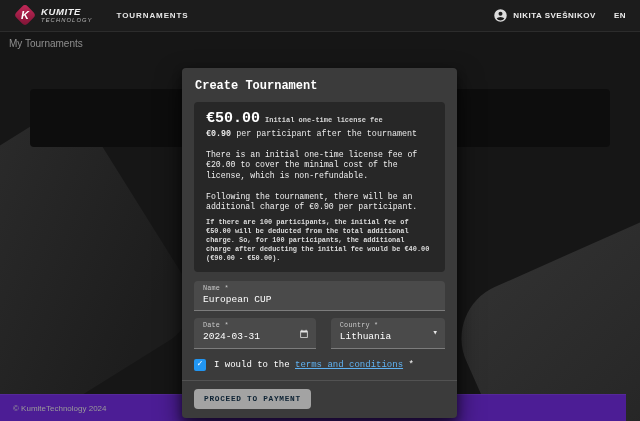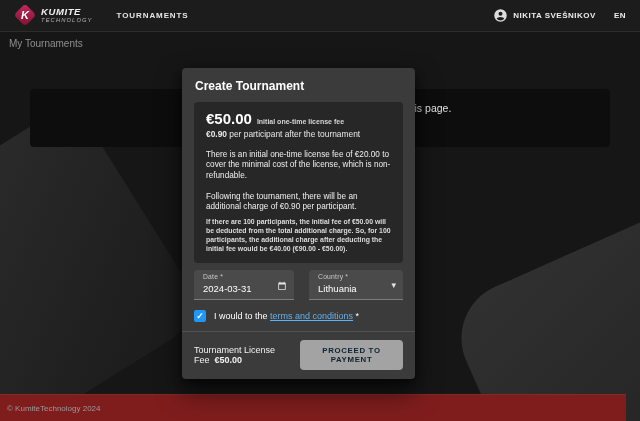--- a/index.html
+++ b/index.html
@@ -53,29 +53,30 @@
   
   .empty-panel {
     position:absolute; left:30px; top:89px; width:580px; height:58px;
     background:#0d0d0d; border-radius:4px; z-index:2;
     display:flex; justify-content:center; padding-top:13px;
     font-size:10.5px; color:#e3e3e3;
   }
   
   .page-footer {
     position:absolute; left:0; right:14px; bottom:0; height:27px;
-    background:#7f1d1d; border-top:1px solid rgba(255,255,255,0.05);
-    display:flex; align-items:center; padding:0 7px;
+    background:#4c1d95; border-top:1px solid rgba(255,255,255,0.05);
+    display:flex; align-items:center; padding:0 13px;
     font-size:8px; color:#9a9a9a; z-index:3;
   }
   
   .dialog {
-    position:absolute; left:182px; top:68px; width:233px; z-index:30;
+    position:absolute; left:182px; top:68px; width:275px; z-index:30;
     background:#3b3b3b; border-radius:4px;
     box-shadow:0 12px 26px rgba(0,0,0,0.6), 0 4px 10px rgba(0,0,0,0.45);
+    font-family:Liberation Mono, monospace;
   }
   .dialog-title { padding:11px 13px 9px; font-size:12px; font-weight:700; }
   .info-box { margin:0 12px; background:#272727; border-radius:4px; padding:9px 12px 9px; }
   .fee-line { display:flex; align-items:baseline; gap:5px; line-height:1; }
   .fee-amount { font-size:15px; font-weight:700; }
   .fee-label { font-size:7px; font-weight:700; color:#d6d6d6; }
   .per-line { margin-top:3px; font-size:8.4px; color:#e8e8e8; line-height:1.2; }
   .per-amount { font-weight:700; }
   .info-p { margin-top:11px; font-size:8.2px; line-height:1.25; color:#f0f0f0; }
   .info-p.p2 { }
@@ -157,20 +158,24 @@
       <span class="fee-label">Initial one-time license fee</span>
     </div>
     <div class="per-line">
       <span class="per-amount">€0.90</span><span> per participant after the tournament</span>
     </div>
     <p class="info-p">There is an initial one-time license fee of €20.00 to cover the minimal cost of the license, which is non-refundable.</p>
     <p class="info-p p2">Following the tournament, there will be an additional charge of €0.90 per participant.</p>
     <p class="info-p small">If there are 100 participants, the initial fee of €50.00 will be deducted from the total additional charge. So, for 100 participants, the additional charge after deducting the initial fee would be €40.00 (€90.00 - €50.00).</p>
   </div>
 
+  <div class="field name-field">
+    <div class="field-label">Name *</div>
+    <div class="field-value">European CUP</div>
+  </div>
 
   <div class="field-row">
     <div class="field date-field">
       <div class="field-label">Date *</div>
       <div class="field-value">2024-03-31</div>
       <span class="field-icon">
         <svg viewBox="0 0 24 24" width="10" height="10">
             <path fill="#e6e6e6" d="M19 4h-1V2h-2v2H8V2H6v2H5a2 2 0 0 0-2 2v14a2 2 0 0 0 2 2h14a2 2 0 0 0 2-2V6a2 2 0 0 0-2-2zm0 16H5V9h14v11z"></path>
           </svg>
       </span>
@@ -183,22 +188,19 @@
   </div>
 
   <div class="agree-row">
     <span class="checkbox">✓</span>
     <span><span>I would to the </span><a class="link">terms and conditions</a><span> *</span></span>
   </div>
 
   <div class="dialog-divider"></div>
 
   <div class="dialog-footer">
-    <div class="total">
-      <span>Tournament License Fee</span><span class="total-value">€50.00</span>
-    </div>
     <button class="proceed-btn">PROCEED TO PAYMENT</button>
   </div>
 </section>
 
 <footer class="page-footer">
   <span>© KumiteTechnology 2024</span>
 </footer>
 
 </body></html>

